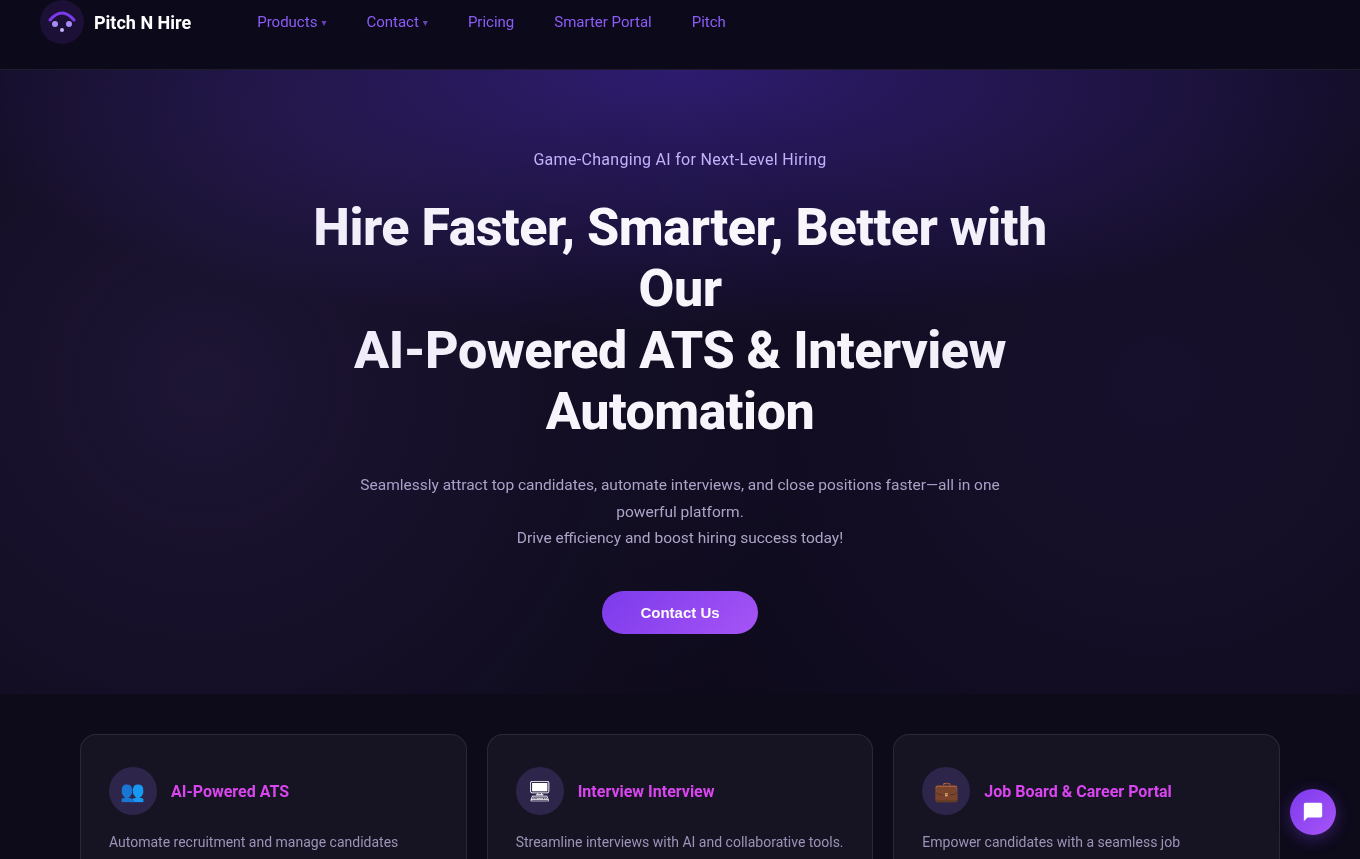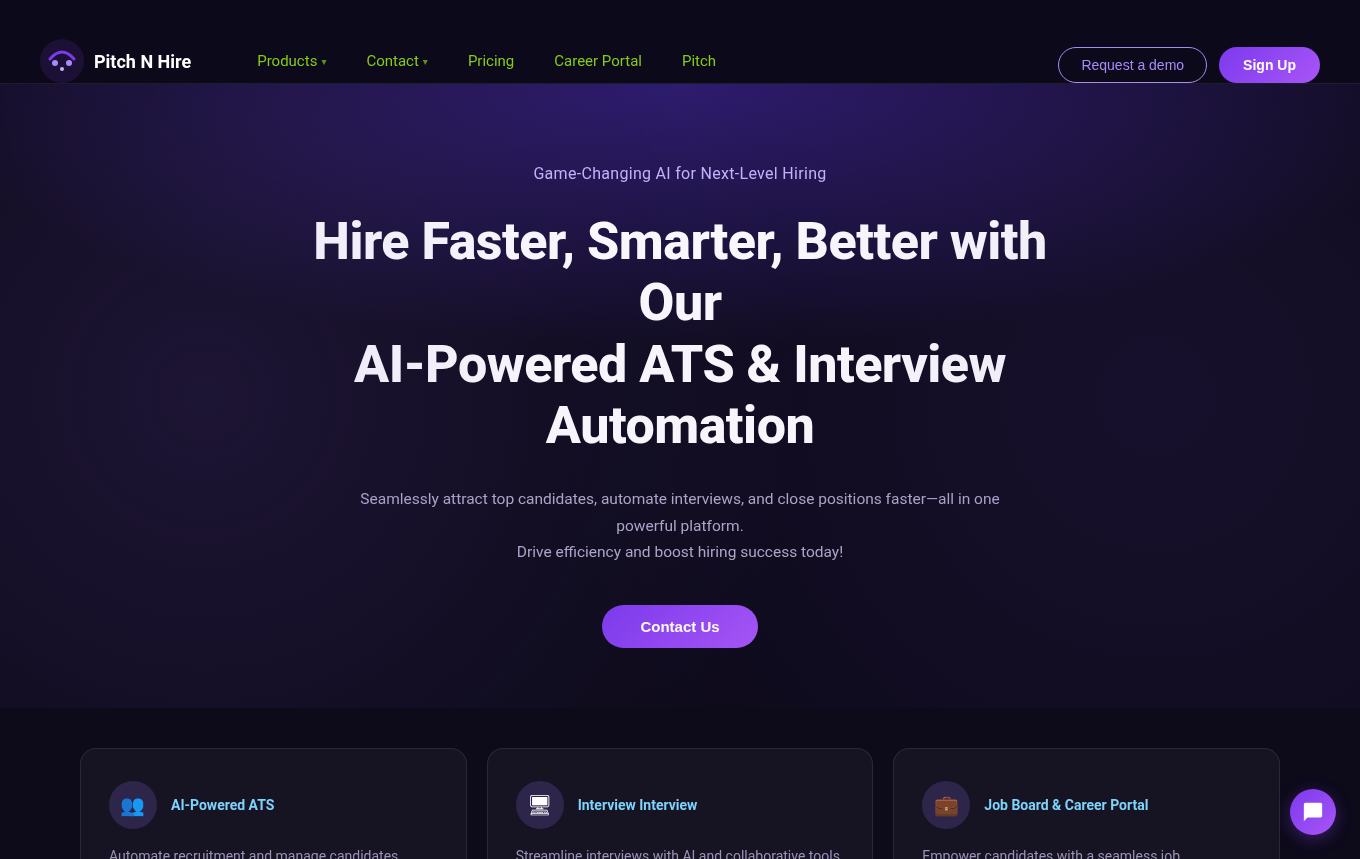--- a/index.html
+++ b/index.html
@@ -7,24 +7,24 @@
       font-family: -apple-system, BlinkMacSystemFont, 'Segoe UI', Roboto, sans-serif;
       background: #0d0a1a;
       color: #fff;
       min-height: 859px;
       overflow-x: hidden;
     }
 
     
     nav {
       display: flex;
-      align-items: flex-end;
+      align-items: flex-start;
       justify-content: space-between;
       padding: 0 40px;
-      height: 84px;
+      height: 70px;
       background: rgba(13,10,26,0.95);
       border-bottom: 1px solid rgba(255,255,255,0.08);
       position: relative;
       z-index: 10;
     }
     .nav-left {
       display: flex;
       align-items: center;
       gap: 10px;
     }
@@ -38,21 +38,21 @@
       color: #fff;
     }
     .nav-links {
       display: flex;
       align-items: center;
       gap: 8px;
       list-style: none;
       margin-left: 40px;
     }
     .nav-links li a {
-      color: #84cc16;
+      color: #8b5cf6;
       text-decoration: none;
       font-size: 15px;
       padding: 8px 16px;
       display: flex;
       align-items: center;
       gap: 4px;
       border-radius: 6px;
       transition: background 0.2s;
     }
     .chevron {
@@ -163,23 +163,23 @@
       height: 48px;
       border-radius: 50%;
       background: rgba(120, 90, 200, 0.25);
       display: flex;
       align-items: center;
       justify-content: center;
       font-size: 20px;
       flex-shrink: 0;
     }
     .card-title {
-      font-size: 14px;
+      font-size: 16px;
       font-weight: 700;
-      color: #7dd3fc;
+      color: #d946ef;
     }
     .card-desc {
       color: #9d93b8;
       font-size: 14px;
       line-height: 1.65;
       flex: 1;
     }
 
     
     .chat-btn {
@@ -228,33 +228,29 @@
           <span class="chevron">▾</span>
         </a>
       </li>
       <li>
         <a href="#">
           <span>Pricing</span>
         </a>
       </li>
       <li>
         <a href="#">
-          <span>Career Portal</span>
+          <span>Smarter Portal</span>
         </a>
       </li>
       <li>
         <a href="#">
           <span>Pitch</span>
         </a>
       </li>
     </ul>
-  </div>
-  <div class="nav-right">
-    <button class="btn-request">Request a demo</button>
-    <button class="btn-signup">Sign Up</button>
   </div>
 </nav>
 
 <section class="hero">
   <p class="hero-tagline">Game-Changing AI for Next-Level Hiring</p>
   <h1 class="hero-title">
     <span>Hire Faster, Smarter, Better with Our</span><br>
     <span>AI-Powered ATS &amp; Interview Automation</span>
   </h1>
   <p class="hero-subtitle">

